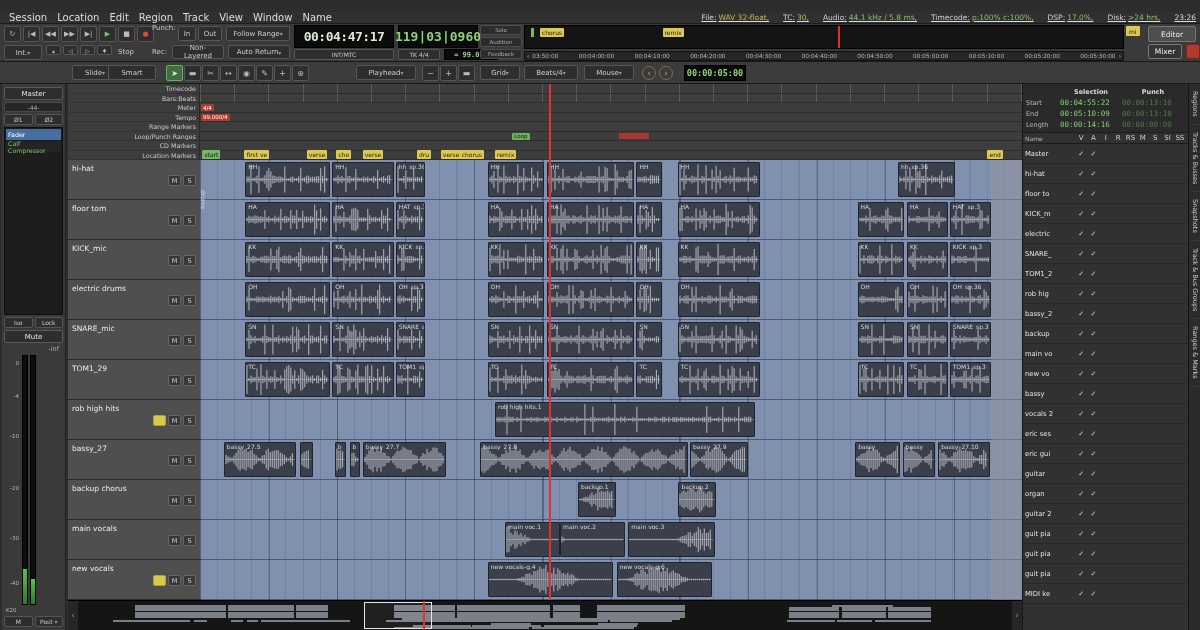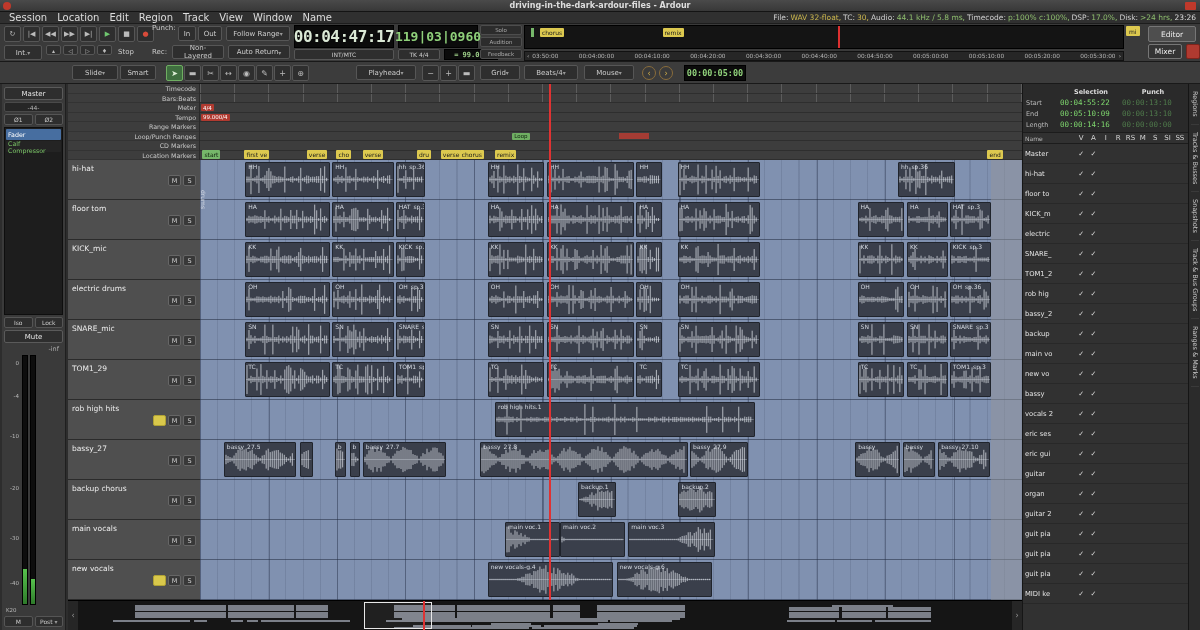--- a/index.html
+++ b/index.html
@@ -11,39 +11,39 @@
   
   .titlebar{position:absolute;left:0;top:0;right:0;height:12px;background:linear-gradient(#4a4a4a,#383838);
     border-bottom:1px solid #141414;display:flex;align-items:center;justify-content:center;}
   .title-text{font-size:8px;font-weight:bold;color:#ddd;}
   .app-dot{position:absolute;left:3px;top:2px;width:8px;height:8px;border-radius:50%;background:#c0392b;}
   .close-btn{position:absolute;right:4px;top:2px;width:11px;height:8px;background:#c0392b;border-radius:1px;border:none;padding:0;}
   .menubar{position:absolute;left:0;top:12px;right:0;height:12px;background:#303030;border-bottom:1px solid #1d1d1d;
     display:flex;align-items:center;padding:0 4px;}
   .menu-items{display:flex;}
   .menu-item{padding:0 5px;font-size:10px;color:#ddd;}
-  .statusbar{margin-left:auto;display:flex;gap:2px;font-size:7.5px;align-items:center;}
+  .statusbar{margin-left:auto;display:flex;gap:14px;font-size:7.5px;align-items:center;text-decoration:underline;}
   .status-seg .s-label{color:#cfcfcf;margin-right:2px;}
 
   
   .transport{position:absolute;left:0;top:24px;right:0;height:38px;background:#3a3a3a;border-bottom:1px solid #191919;}
   .abs{position:absolute;}
   .lbl{position:absolute;font-size:7px;color:#c9c9c9;}
   .tbtn{position:absolute;height:15px;background:#2e2e2e;border:1px solid #565656;border-radius:2px;color:#ccc;
     font-size:7px;display:flex;align-items:center;justify-content:center;padding:0 4px;}
   .dd::after{content:" ▾";font-size:6px;color:#999;}
   .ibtn{height:16px;width:17px;background:#2e2e2e;border:1px solid #565656;border-radius:2px;color:#bbb;
     font-size:7px;display:flex;align-items:center;justify-content:center;padding:0;}
   .ibtn.play{color:#6fc76f;}
   .ibtn.rec{color:#d84b3a;}
   .sbtn{height:10px;width:15px;font-size:6px;}
   .clockbox{position:absolute;background:#0b0b0b;border:1px solid #000;
     font-family:"DejaVu Sans Mono","Liberation Mono",monospace;font-weight:bold;
     display:flex;align-items:center;justify-content:center;}
-  #clock-timecode{color:#dbe9d6;font-size:16px;letter-spacing:-0.5px;}
+  #clock-timecode{color:#dbe9d6;font-size:13px;letter-spacing:-0.5px;}
   #clock-bbt{color:#8fd07a;font-size:13px;}
   .stackbtn{position:absolute;width:42px;height:10px;background:#2c2c2c;border:1px solid #4d4d4d;border-radius:2px;
     color:#a9a9a9;font-size:5.5px;display:flex;align-items:center;justify-content:center;padding:0;}
   .minimap{position:absolute;left:524px;top:1px;width:600px;height:24px;background:#141414;border:1px solid #000;overflow:hidden;}
   .mm-tag{position:absolute;top:2px;height:9px;background:#ddc94f;color:#1c1c1c;font-size:6px;padding:0 2px;
     border-radius:1px;display:flex;align-items:center;white-space:nowrap;}
   .mm-green{position:absolute;top:2px;width:3px;height:9px;background:#76b86a;}
   .mm-ph{position:absolute;top:0;bottom:0;width:2px;background:#dd3030;}
   .mm-times{position:absolute;left:524px;top:27px;width:600px;height:10px;display:flex;align-items:center;
     justify-content:space-between;font-size:5.8px;color:#b5b5b5;padding:0 2px;background:#262626;border:1px solid #111;}
@@ -152,25 +152,20 @@
   .viewrect{position:absolute;top:1px;bottom:1px;border:1px solid #e8e8e8;background:rgba(255,255,255,0.05);z-index:3;}
   .sum-ph{position:absolute;top:0;bottom:0;width:2px;background:#dd3333;z-index:4;}
   .sum-arrow{position:absolute;top:0;bottom:0;width:10px;background:#262626;color:#999;display:flex;
     align-items:center;justify-content:center;font-size:8px;border:none;padding:0;z-index:5;}
 </style>
 </head>
 <body>
 
 <div id="app">
 
-  <div class="titlebar">
-    <span class="app-dot"></span>
-    <span class="title-text">driving-in-the-dark-ardour-files - Ardour</span>
-    <button class="close-btn"></button>
-  </div>
 
   <div class="menubar">
     <div class="menu-items" id="menu-items">
         <span class="menu-item">Session</span>
         <span class="menu-item">Location</span>
         <span class="menu-item">Edit</span>
         <span class="menu-item">Region</span>
         <span class="menu-item">Track</span>
         <span class="menu-item">View</span>
         <span class="menu-item">Window</span>
@@ -251,21 +246,21 @@
     </div>
 
     <span class="yellowtag" style="left:1126px;top:2px;">mi</span>
     <button class="bigbtn" style="left:1148px;top:2px;width:48px;height:16px;">Editor</button>
     <button class="bigbtn" style="left:1148px;top:20px;width:34px;height:15px;background:#343434;">Mixer</button>
     <button class="redbtn" style="left:1186px;top:20px;width:10px;height:15px;"></button>
   </div>
 
   <div class="toolbar">
     <button class="tbtn dd" style="left:72px;top:3px;width:46px;">Slide</button>
-    <button class="tbtn" style="left:120px;top:3px;width:36px;">Smart</button>
+    <button class="tbtn" style="left:108px;top:3px;width:48px;">Smart</button>
     <div class="toolbtns" id="tb-tools" style="left:166px;top:3px;">
         <button class="tool active">➤</button>
         <button class="tool">▬</button>
         <button class="tool">✂</button>
         <button class="tool">↔</button>
         <button class="tool">◉</button>
         <button class="tool">✎</button>
         <button class="tool">+</button>
         <button class="tool">⊕</button>
       </div>

